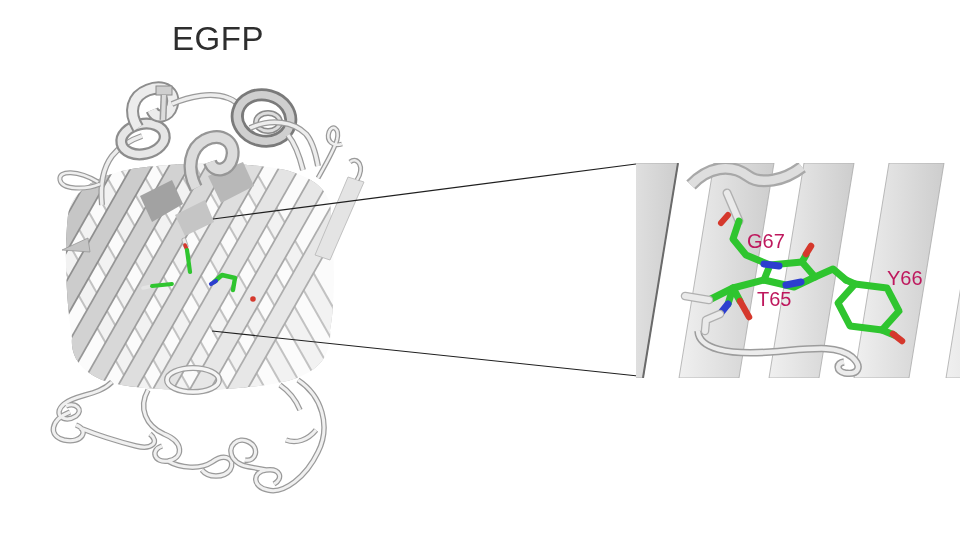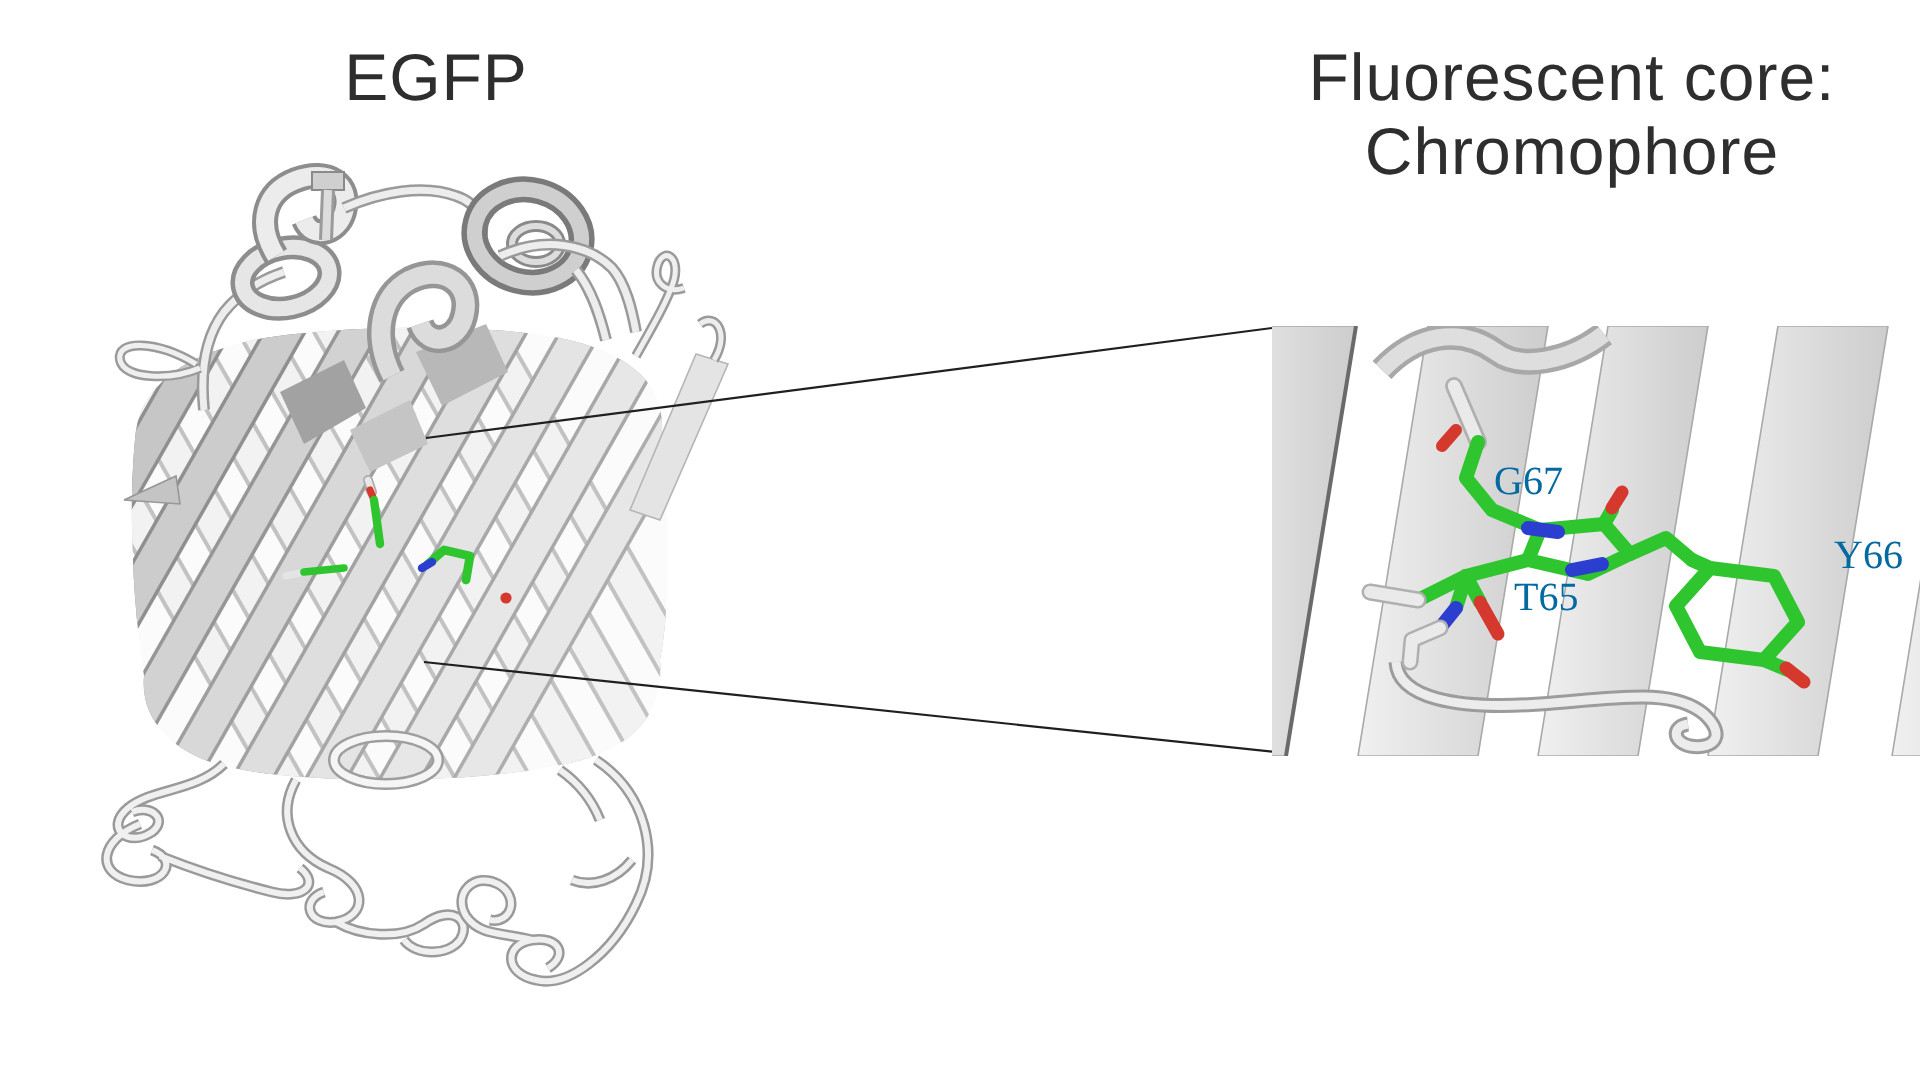--- a/index.html
+++ b/index.html
@@ -19,29 +19,29 @@
     letter-spacing:0.5px;
     text-align:center;
     line-height:37px;
     white-space:nowrap;
   }
   .title-left{left:98px;top:20px;width:240px;}
   .title-right{left:612px;top:20px;width:348px;white-space:normal;}
   .title-right .line{display:block;}
   .res-label{
     position:absolute;
-    font-family:Liberation Serif, serif;
+    font-family:Liberation Sans, sans-serif;
     font-size:20px;
     font-weight:400;
-    color:#0369a1;
+    color:#be185d;
     white-space:nowrap;
   }
   .label-g67{left:747px;top:230px;}
   .label-t65{left:745px;top:288px;margin-left:12px;}
-  .label-y66{left:917px;top:267px;}
+  .label-y66{left:887px;top:267px;}
 </style>
 </head>
 <body>
 
 <div class="figure">
 
   <svg width="960" height="542" viewBox="0 0 960 542">
     <defs>
       <linearGradient id="gs" x1="0" y1="0" x2="1" y2="0">
         <stop offset="0" stop-color="#f0f0f0"></stop>
@@ -227,21 +227,17 @@
           <path d="M 84,151 L 70,157 L 69,168" stroke="#b0b0b0" stroke-width="8.5"></path>
           <path d="M 84,151 L 70,157 L 69,168" stroke="#eaeaea" stroke-width="6"></path>
           <path d="M 97,125 L 104,138" stroke="#2fc52f" stroke-width="7"></path>
           <path d="M 104,138 L 113,154" stroke="#d5382c" stroke-width="6.5"></path>
         </g>
       </g>
     </g>
   </svg>
 
   <div class="title title-left">EGFP</div>
-  <div class="title title-right">
-    <span class="line">Fluorescent core:</span>
-    <span class="line">Chromophore</span>
-  </div>
   <span class="res-label label-g67">G67</span>
   <span class="res-label label-t65">T65</span>
   <span class="res-label label-y66">Y66</span>
 
 </div>
 
 </body></html>

